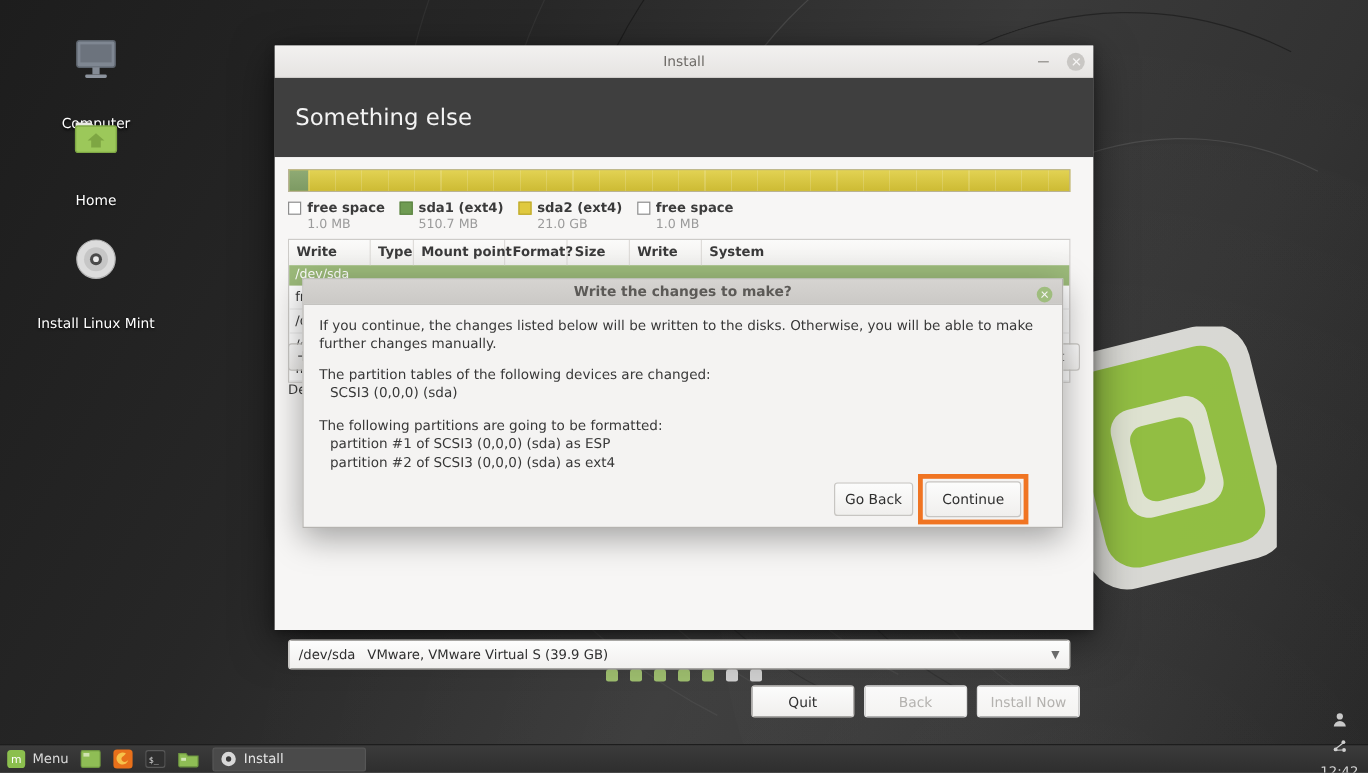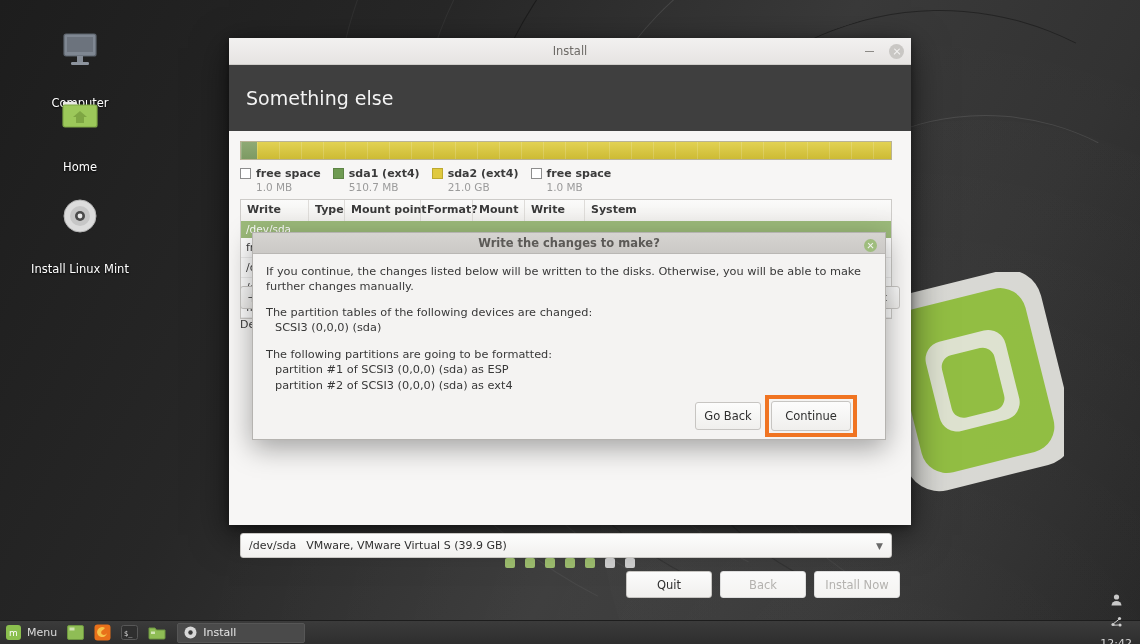--- a/index.html
+++ b/index.html
@@ -381,21 +381,21 @@
           <div class="leg-sub">1.0 MB</div>
         </div>
       </div>
 
       <div id="part-table">
         <div id="thead">
           <div class="th" style="width:68px">Write</div>
           <div class="th" style="width:36px">Type</div>
           <div class="th" style="width:76px">Mount point</div>
           <div class="th" style="width:52px">Format?</div>
-          <div class="th" style="width:52px">Mount</div>
+          <div class="th" style="width:52px">Size</div>
           <div class="th" style="width:60px">Write</div>
           <div class="th" style="flex:1; border-right:none">System</div>
         </div>
         <div class="row-disk">/dev/sda</div>
         <div class="row-part">free space</div>
         <div class="row-part">/dev/sda1</div>
         <div class="row-part">/dev/sda2</div>
         <div class="row-part">free space</div>
       </div>
 

